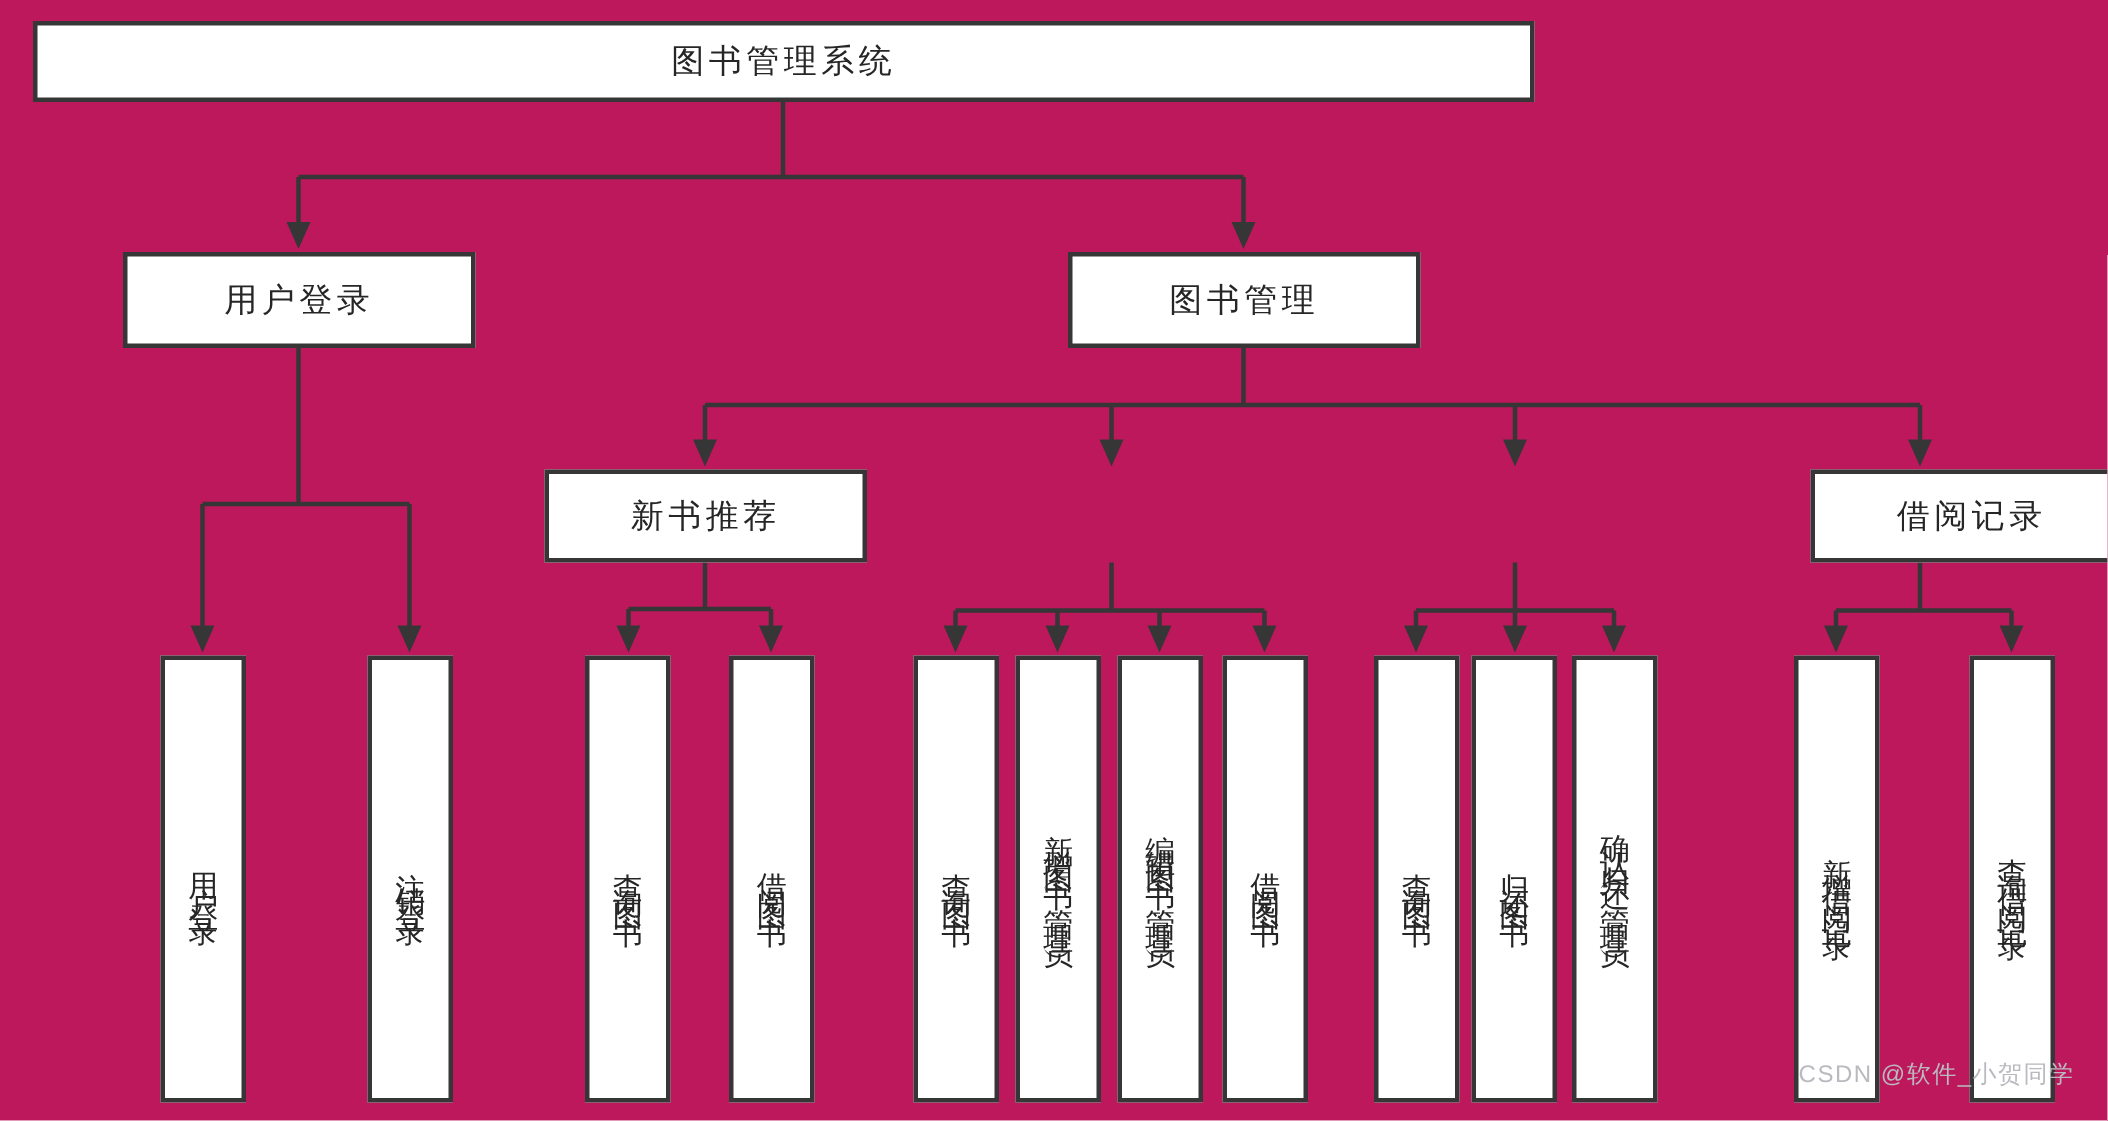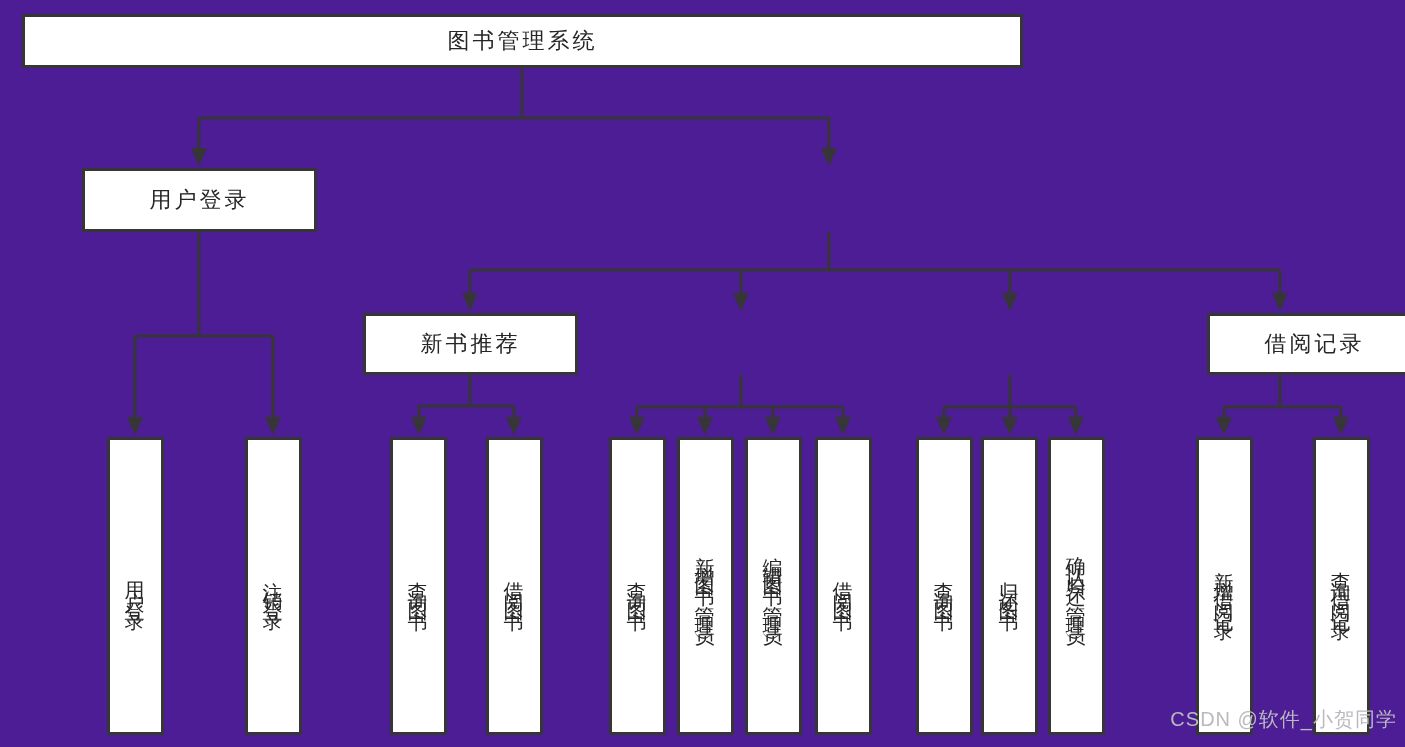--- a/index.html
+++ b/index.html
@@ -1,19 +1,19 @@
 <!DOCTYPE html>
 <html><head>
 <meta charset="utf-8">
 <style>
   html,body { margin:0; padding:0; background:#ffffff; }
   .canvas {
     position:relative;
     width:1405px; height:747px;
-    background:#4c1d95;
+    background:#be185d;
     font-family:"Liberation Sans","DejaVu Sans",sans-serif;
     overflow:hidden;
   }
   .connector-layer { position:absolute; left:0; top:0; }
   .box {
     position:absolute;
     box-sizing:border-box;
     border:3px solid #363636;
     background:#ffffff;
     display:flex;
@@ -32,22 +32,22 @@
     text-orientation:mixed;
     font-size:20px;
     letter-spacing:10px;
     white-space:nowrap;
   }
   .leaf { width:57px; top:437px; height:298px; }
   .lvl3 { top:313px; width:215px; height:62px; }
   .lvl2 { top:168px; width:235px; height:64px; }
   .watermark {
     position:absolute;
-    right:8px; top:706px;
-    font-size:20px;
+    right:22px; top:706px;
+    font-size:16px;
     letter-spacing:1px;
     color:#b9b9bf;
     z-index:6;
     white-space:nowrap;
   }
 </style>
 </head>
 <body>
 
 <div class="canvas">
@@ -92,20 +92,23 @@
     </g>
   </svg>
 
   <div class="box" style="left:22px; top:14px; width:1001px; height:54px;">
     <span class="hlabel">图书管理系统</span>
   </div>
 
   <div class="box lvl2" style="left:82px;">
     <span class="hlabel">用户登录</span>
   </div>
+  <div class="box lvl2" style="left:712px;">
+    <span class="hlabel">图书管理</span>
+  </div>
 
   <div class="box lvl3" style="left:363px;">
     <span class="hlabel">新书推荐</span>
   </div>
   <div class="box lvl3" style="left:1191px;margin-left:16px;">
     <span class="hlabel">借阅记录</span>
   </div>
 
   <div class="box leaf" style="left:107px;">
     <span class="vlabel">用户登录</span>

